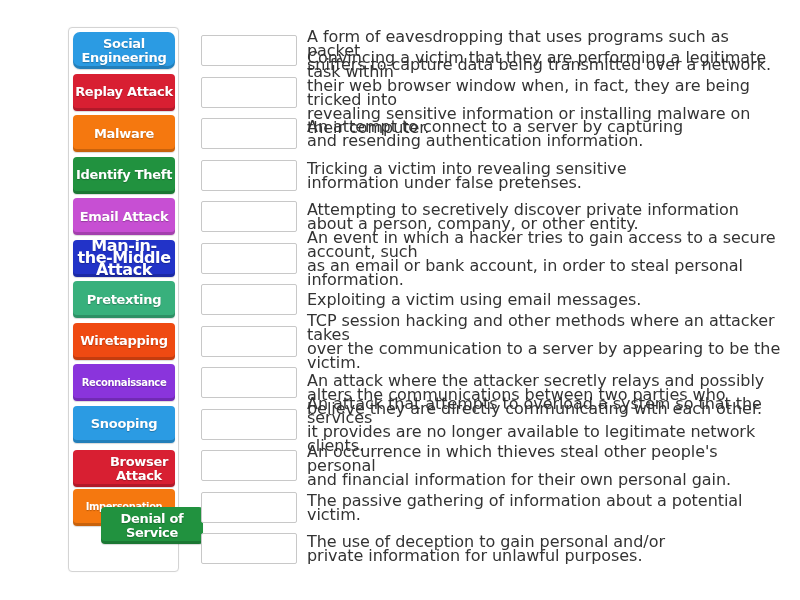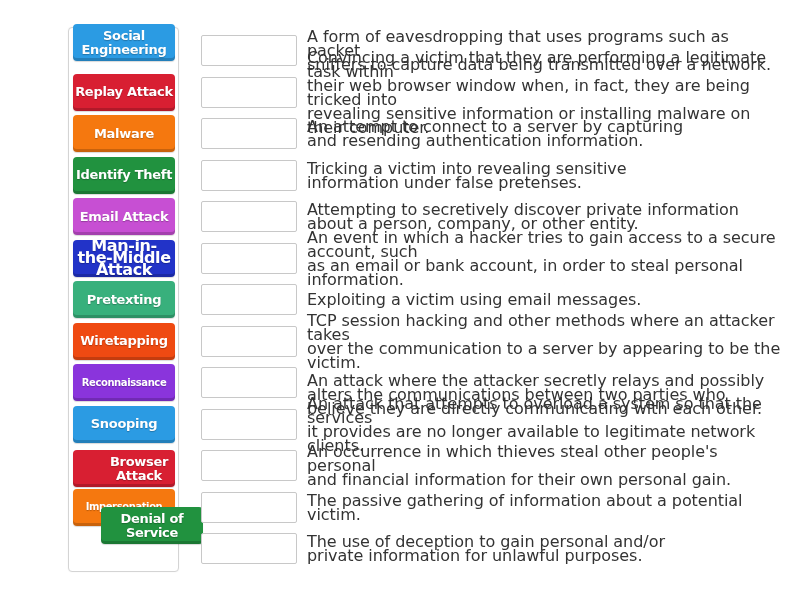--- a/index.html
+++ b/index.html
@@ -22,21 +22,21 @@
     .desc { position: absolute; left: 307px; width: 480px; font-size: 16px;
             line-height: 14px; color: #333; display: flex; align-items: center;
             height: 42px; white-space: pre-line; letter-spacing: -0.05px; }
   </style>
 </head>
 <body>
 
 <div class="panel"></div>
 
 <div id="tiles">
-    <div class="tile" style="top: 24px; background: linear-gradient(rgb(43, 155, 227) 0%, rgb(43, 155, 227) 100%) rgb(43, 155, 227);">
+    <div class="tile" style="top: 32px; background: linear-gradient(rgb(43, 155, 227) 0%, rgb(43, 155, 227) 100%) rgb(43, 155, 227); border-radius: 7px;">
       <span>Social Engineering</span>
     </div>
     <div class="tile" style="top: 73.5px; background: linear-gradient(rgb(216, 31, 50) 0%, rgb(216, 31, 50) 100%) rgb(216, 31, 50);">
       <span>Replay Attack</span>
     </div>
     <div class="tile" style="top: 115px; background: linear-gradient(rgb(245, 120, 15) 0%, rgb(245, 120, 15) 100%) rgb(245, 120, 15);">
       <span>Malware</span>
     </div>
     <div class="tile" style="top: 156.5px; background: linear-gradient(rgb(33, 146, 63) 0%, rgb(33, 146, 63) 100%) rgb(33, 146, 63);">
       <span>Identify Theft</span>

